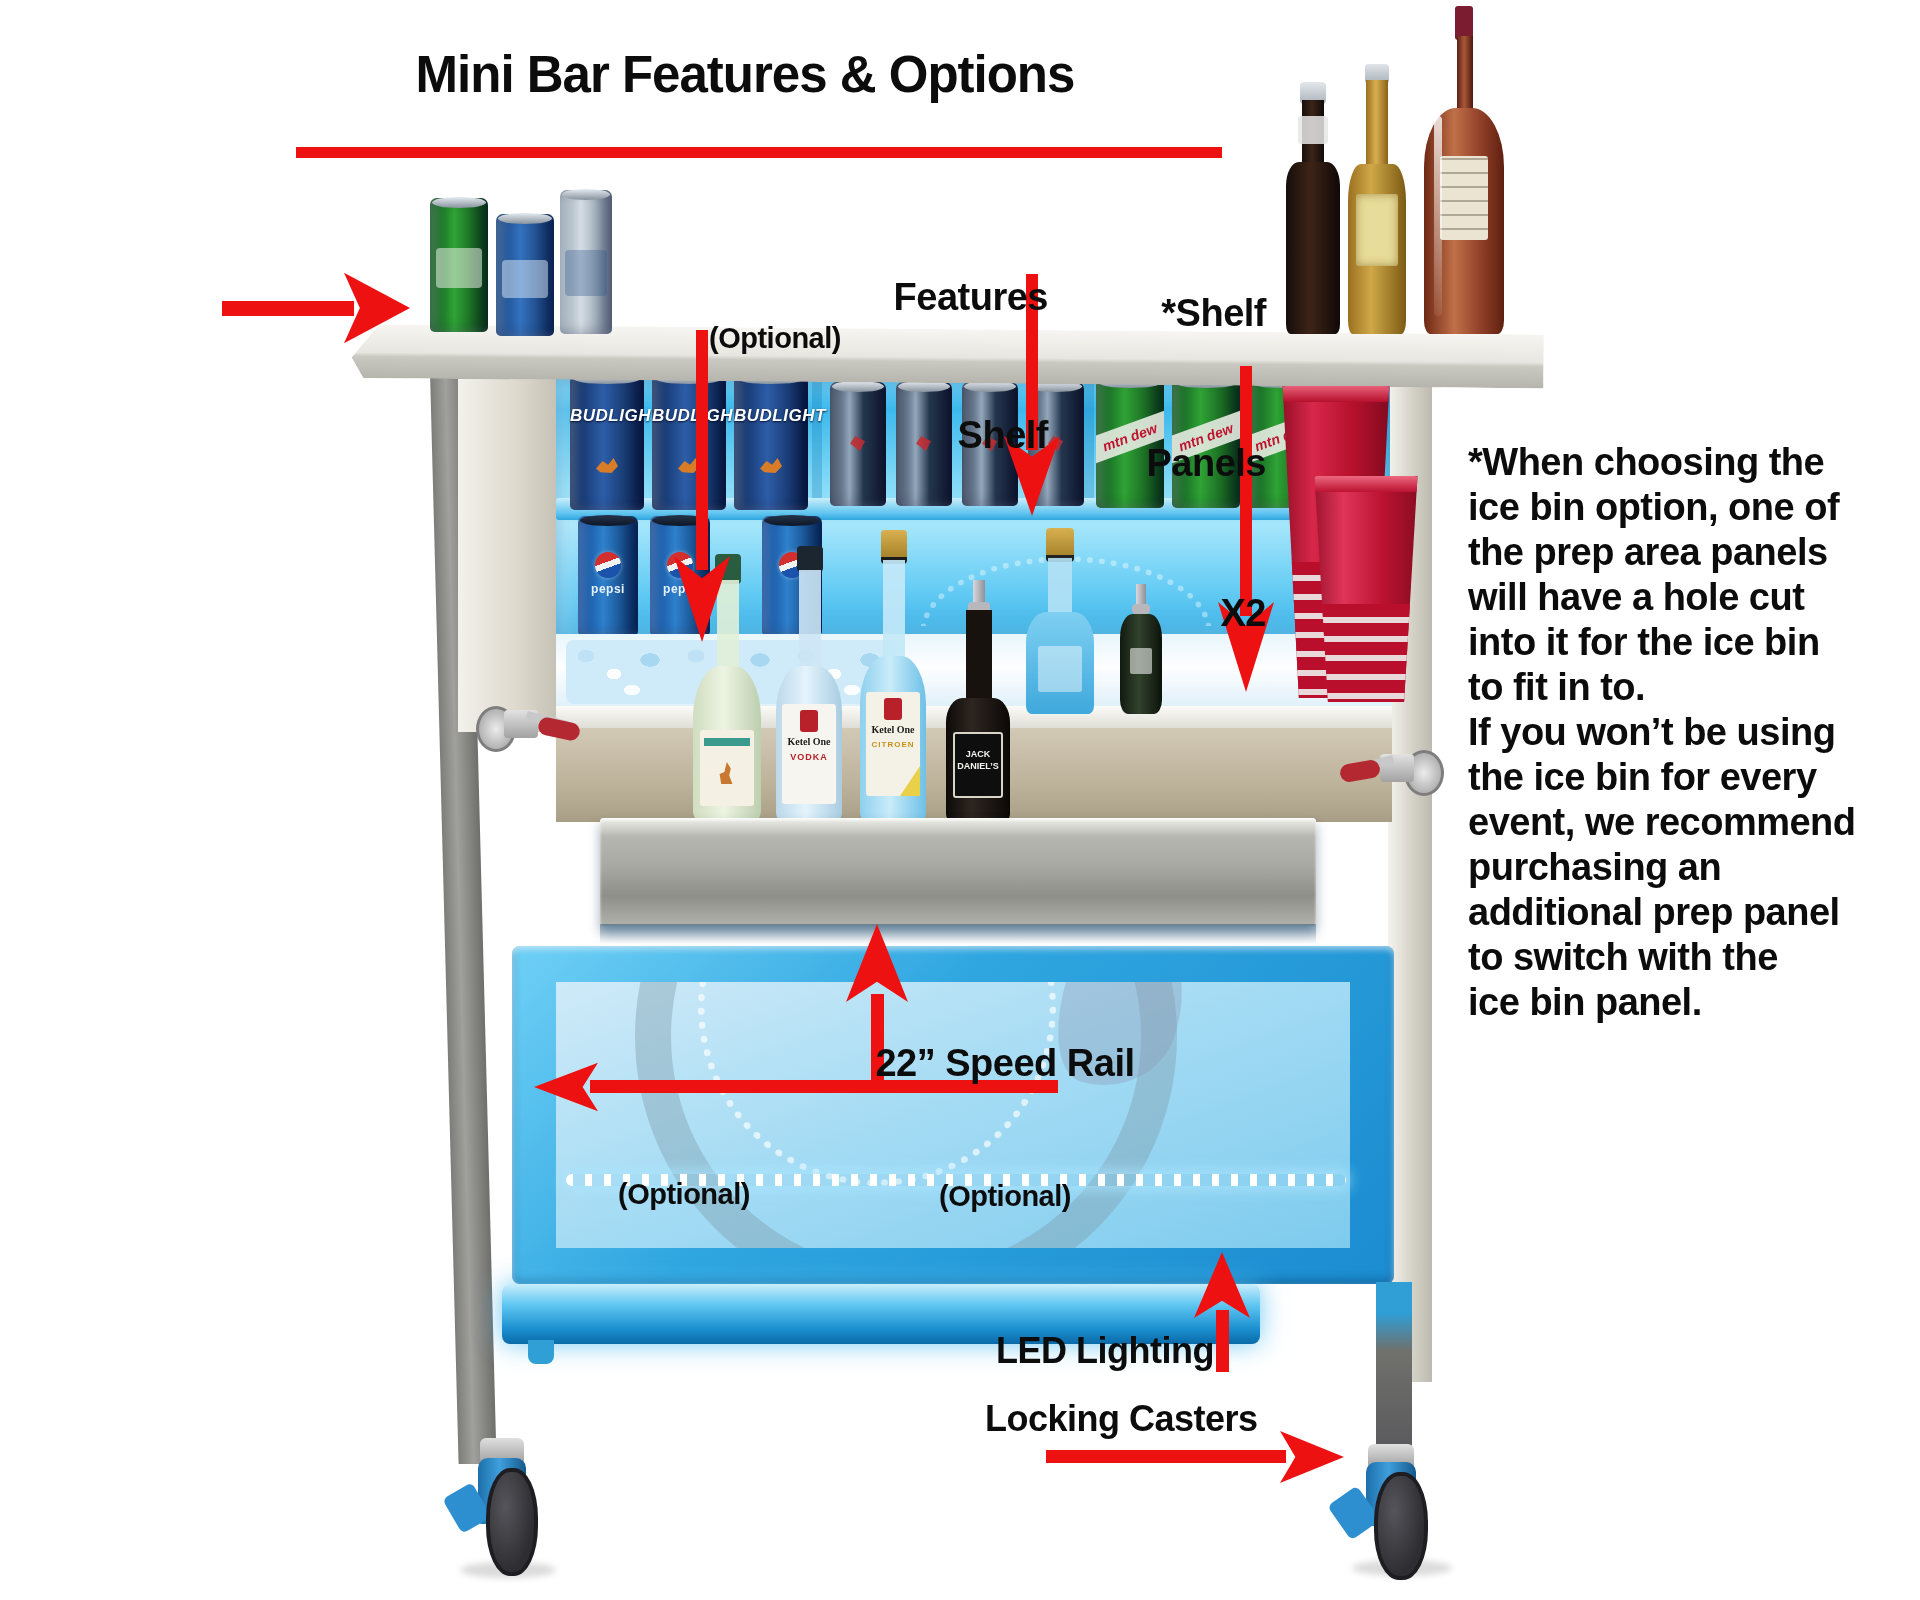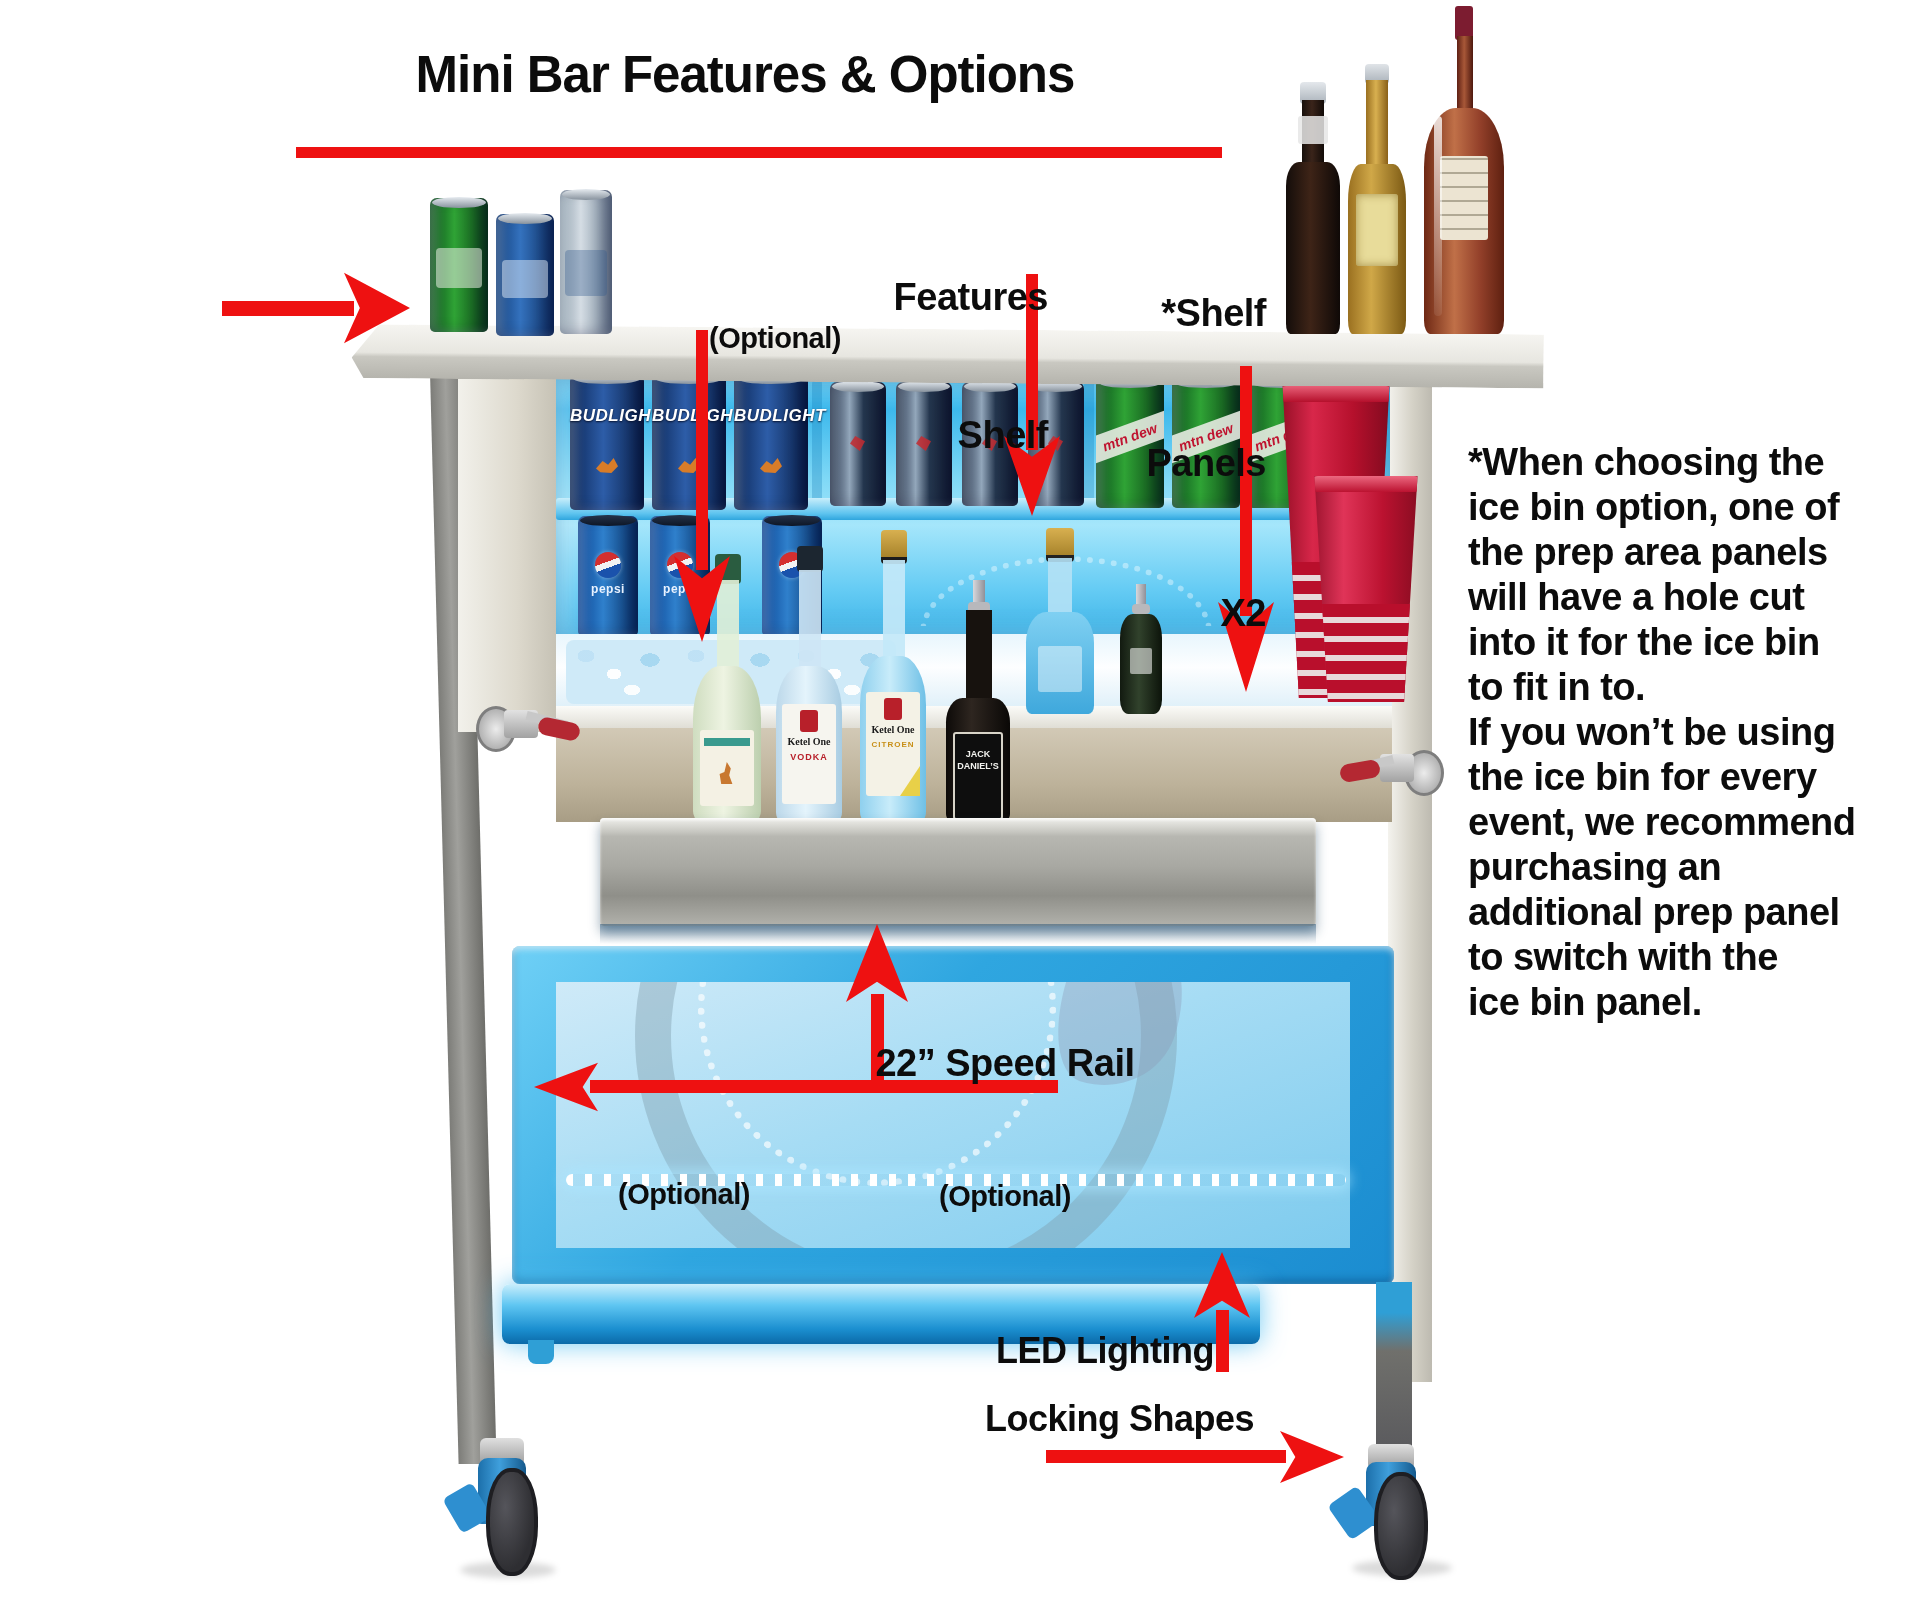--- a/index.html
+++ b/index.html
@@ -173,21 +173,21 @@
         <div class="abs" style="left:0;top:32px;width:54px;font:700 10px/12px 'Liberation Serif',serif;color:#1c1c1c;">Ketel One</div>
         <div class="abs" style="left:0;top:48px;width:54px;font:700 8px/10px 'Liberation Sans',sans-serif;color:#c89018;letter-spacing:1px;">CITROEN</div>
         <div class="abs" style="left:34px;top:74px;width:20px;height:30px;background:#e8d048;clip-path:polygon(100% 0,100% 100%,0 100%);"></div>
       </div>
     </div>
     <div class="abs" style="left:946px;top:580px;width:66px;height:240px;z-index:8;">
       <div class="abs" style="left:27px;top:0;width:12px;height:26px;background:linear-gradient(90deg,#d8d8dc,#909098);"></div>
       <div class="abs" style="left:22px;top:22px;width:22px;height:12px;background:#b8b8bc;border-radius:4px;"></div>
       <div class="abs" style="left:20px;top:30px;width:26px;height:96px;background:#17120e;"></div>
       <div class="abs" style="left:0;top:118px;width:64px;height:122px;border-radius:26% 26% 6% 6%/20% 20% 5% 5%;background:linear-gradient(90deg,#0d0a08,#2e2620 40%,#0a0806);"></div>
-      <div class="tinylabel" style="left:7px;top:152px;width:50px;height:88px;background:#0e0e0e;border:2px solid #d8d4c8;border-radius:3px;color:#f2f2ee;font:700 9px/12px 'Liberation Sans',sans-serif;padding-top:14px;box-sizing:border-box;">JACK DANIEL’S</div>
+      <div class="tinylabel" style="left:7px;top:152px;width:50px;height:66px;background:#0e0e0e;border:2px solid #d8d4c8;border-radius:3px;color:#f2f2ee;font:700 9px/12px 'Liberation Sans',sans-serif;padding-top:14px;box-sizing:border-box;">JACK DANIEL’S</div>
     </div>
 
     <div class="abs" style="left:600px;top:818px;width:716px;height:108px;z-index:9;border-radius:4px;background:linear-gradient(180deg,#f0f0ec 0,#c6c6c0 13%,#b7b7b1 17%,#a8a8a2 45%,#8f8f89 72%,#b2b2ac 100%);box-shadow:0 7px 12px rgba(20,60,90,.4), inset 0 2px 3px rgba(255,255,255,.8);"></div>
     <div class="abs" style="left:600px;top:924px;width:716px;height:20px;z-index:9;background:linear-gradient(180deg,rgba(20,70,110,.45),rgba(20,70,110,0));"></div>
 
     <div class="abs" style="left:476px;top:700px;width:120px;height:58px;z-index:11;">
       <div class="abs" style="left:0;top:6px;width:34px;height:40px;border-radius:50%;background:radial-gradient(#ececec,#9a9a9a);border:3px solid #7e7e7e;"></div>
       <div class="abs" style="left:28px;top:10px;width:34px;height:28px;background:linear-gradient(180deg,#e2e2e2,#a2a2a2);border-radius:4px;"></div>
       <div class="abs" style="left:50px;top:16px;width:42px;height:9px;background:#c8c8c8;transform:rotate(14deg);"></div>
       <div class="abs" style="left:62px;top:20px;width:42px;height:18px;background:#b42832;border-radius:9px;transform:rotate(12deg);"></div>
@@ -300,21 +300,21 @@
 to switch with the
 ice bin panel.</div>
   <div class="cap c big" style="left:850px;top:948px;width:310px;z-index:31;">
     <span>22” Speed Rail</span>
     <span class="note">(Optional)</span>
   </div>
   <div class="cap big" style="left:618px;top:1086px;width:430px;line-height:45px;z-index:31;">
     <span class="note">(Optional)</span>
   </div>
   <div class="cap" style="left:996px;top:1328px;width:260px;font-size:36px;z-index:31;">LED Lighting</div>
-  <div class="cap" style="left:985px;top:1396px;width:280px;font-size:36px;z-index:31;">Locking Shapes</div>
+  <div class="cap" style="left:985px;top:1396px;width:280px;font-size:36px;z-index:31;">Locking Casters</div>
 
   <div>
     <div class="shaft" style="left:222px;top:301px;width:132px;height:15px;z-index:30;"></div>
     <div class="ah" style="left:344px;top:266px;width:66px;height:84px;z-index:30;clip-path:polygon(0 8%,100% 50%,0 92%,24% 50%);"></div>
   </div>
   <div>
     <div class="shaft" style="left:696px;top:330px;width:12px;height:240px;z-index:30;"></div>
     <div class="ah" style="left:674px;top:556px;width:56px;height:86px;z-index:30;clip-path:polygon(50% 100%,0 0,50% 26%,100% 0);"></div>
   </div>
   <div>

